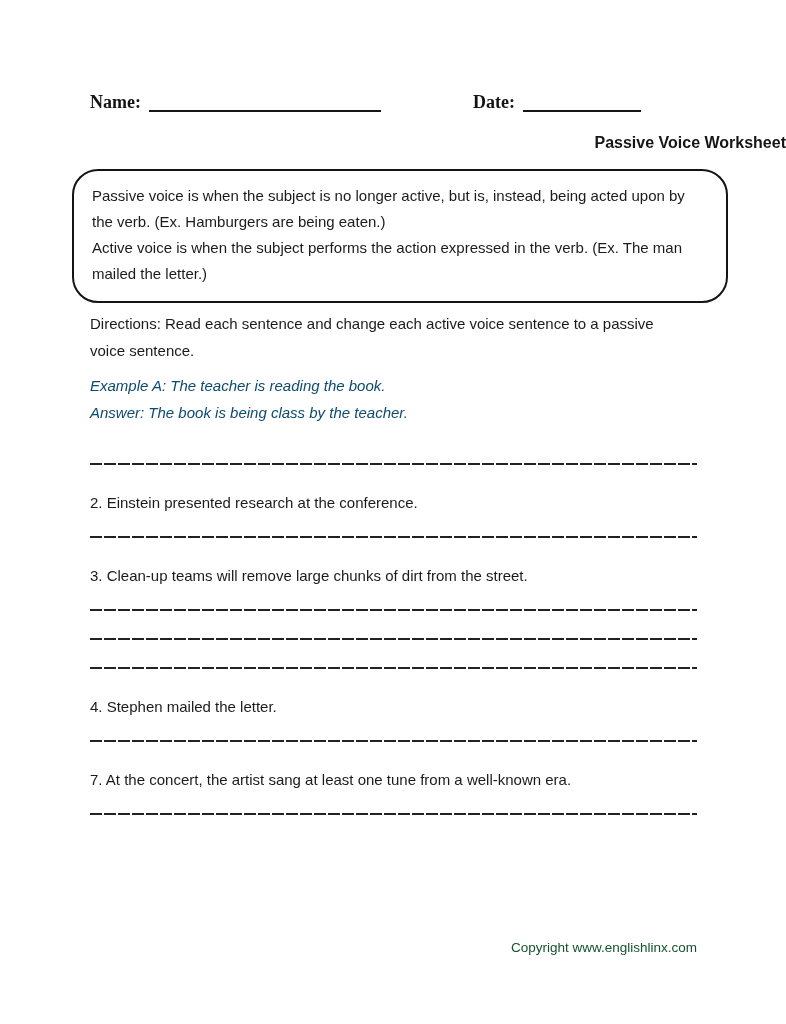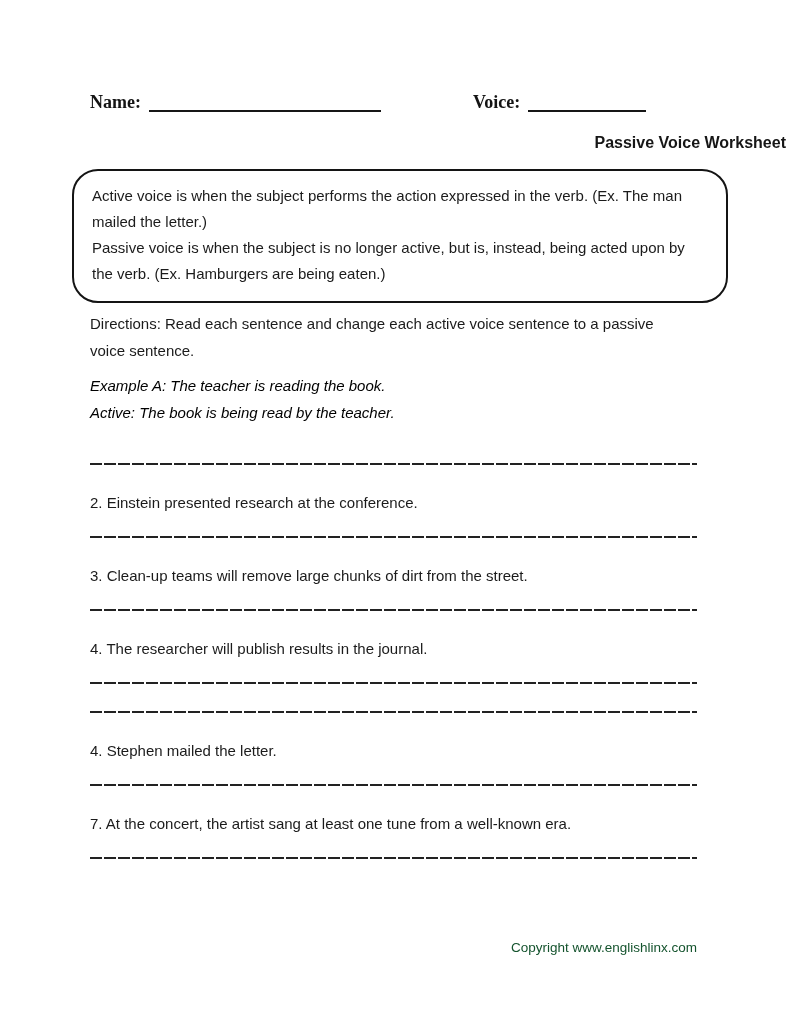--- a/index.html
+++ b/index.html
@@ -85,21 +85,21 @@
 
   
   .example-block {
     position: absolute;
     top: 372px;
     left: 90px;
     max-width: 600px;
     font-style: italic;
     font-size: 15px;
     line-height: 27px;
-    color: #000000;
+    color: #0c4a6e;
   }
 
   
   .questions {
     position: absolute;
     top: 440px;
     left: 90px;
     width: 607px;
   }
   .question { margin-bottom: 27px; }
@@ -132,53 +132,52 @@
 <body>
 
 <div class="page">
 
   <div class="header-row">
     <div class="field-group">
       <span class="field-label">Name:</span>
       <span class="write-line name-line"></span>
     </div>
     <div class="field-group date-group">
-      <span class="field-label">Voice:</span>
+      <span class="field-label">Date:</span>
       <span class="write-line date-line"></span>
     </div>
   </div>
 
   <div class="worksheet-title">Passive Voice Worksheet</div>
 
   <div class="definition-box">
+    <p>Passive voice is when the subject is no longer active, but is, instead, being acted upon by the verb. (Ex. Hamburgers are being eaten.)</p>
     <p>Active voice is when the subject performs the action expressed in the verb. (Ex. The man mailed the letter.)</p>
-    <p>Passive voice is when the subject is no longer active, but is, instead, being acted upon by the verb. (Ex. Hamburgers are being eaten.)</p>
   </div>
 
   <p class="directions">Directions: Read each sentence and change each active voice sentence to a passive voice sentence.</p>
 
   <div class="example-block">
     <p>Example A: The teacher is reading the book.</p>
-    <p>Active: The book is being read by the teacher.</p>
+    <p>Answer: The book is being class by the teacher.</p>
   </div>
 
   <div class="questions">
     <div class="question">
       <div class="answer-line"></div>
     </div>
     <div class="question">
       <p>2. Einstein presented research at the conference.</p>
       <div class="answer-line"></div>
     </div>
     <div class="question">
       <p>3. Clean-up teams will remove large chunks of dirt from the street.</p>
       <div class="answer-line"></div>
     </div>
     <div class="question">
-      <p>4. The researcher will publish results in the journal.</p>
       <div class="answer-line"></div>
     </div>
     <div class="question">
       <div class="answer-line"></div>
     </div>
     <div class="question">
       <p>4. Stephen mailed the letter.</p>
       <div class="answer-line"></div>
     </div>
     <div class="question">

